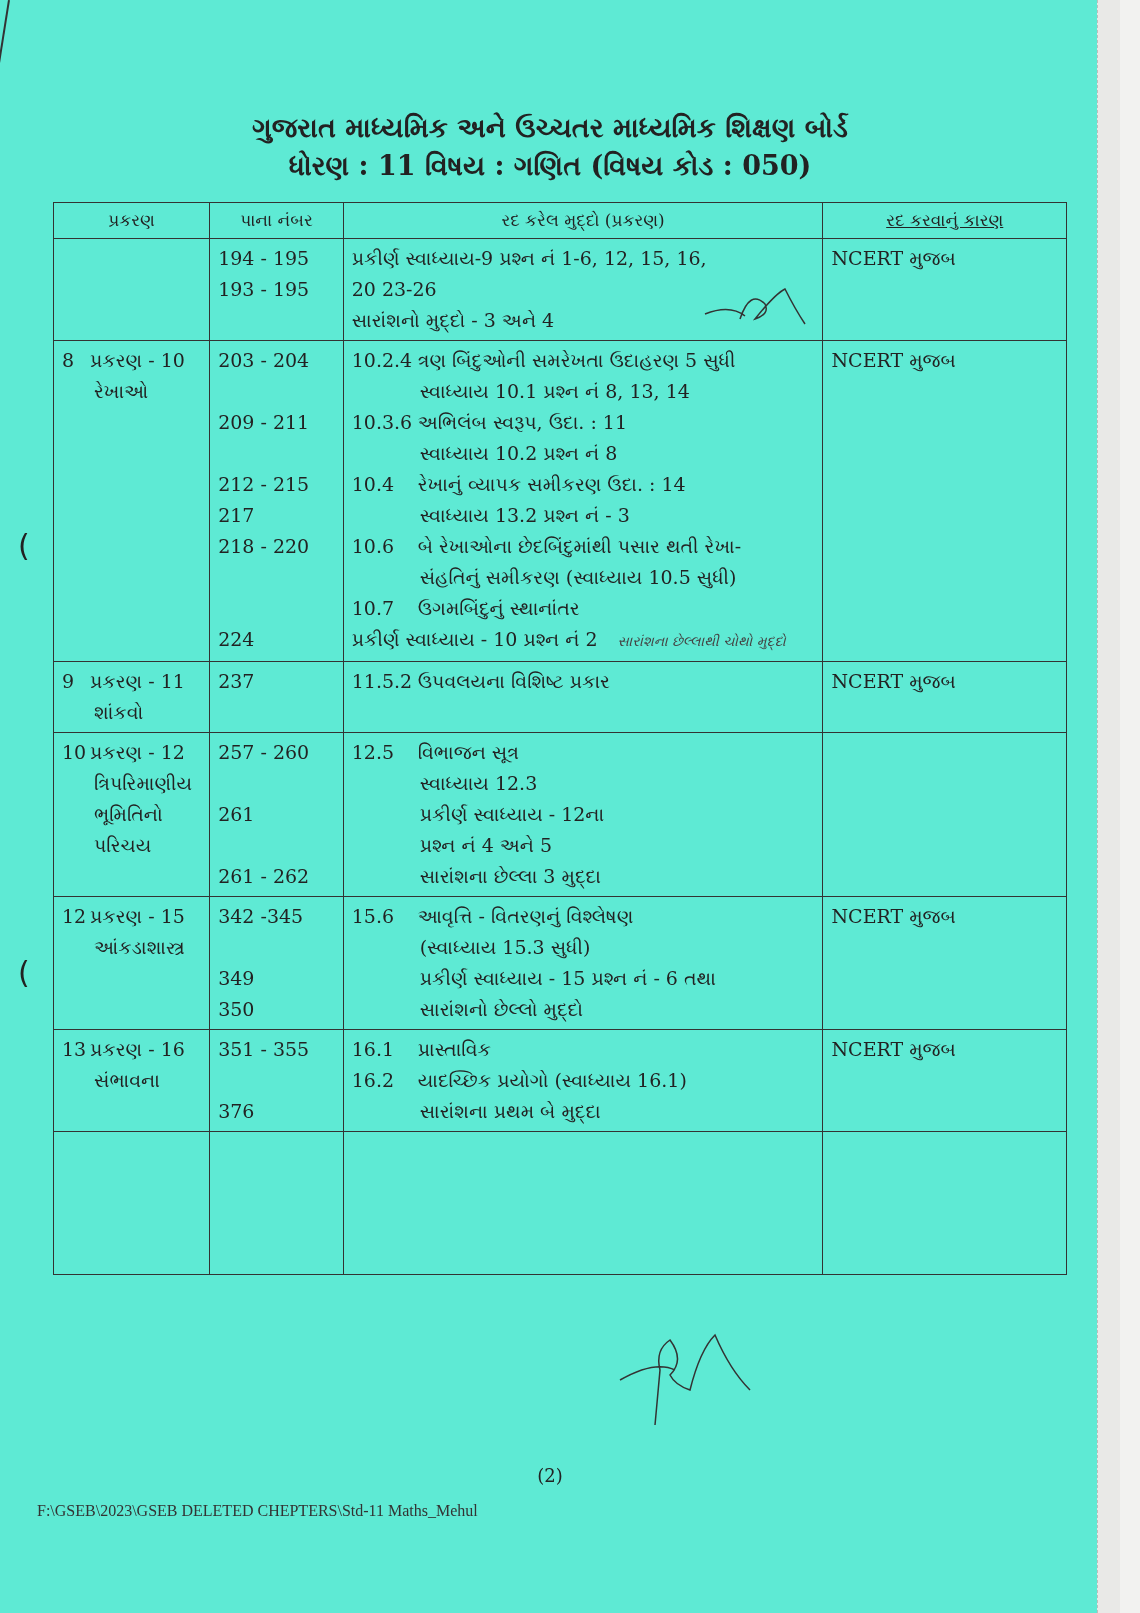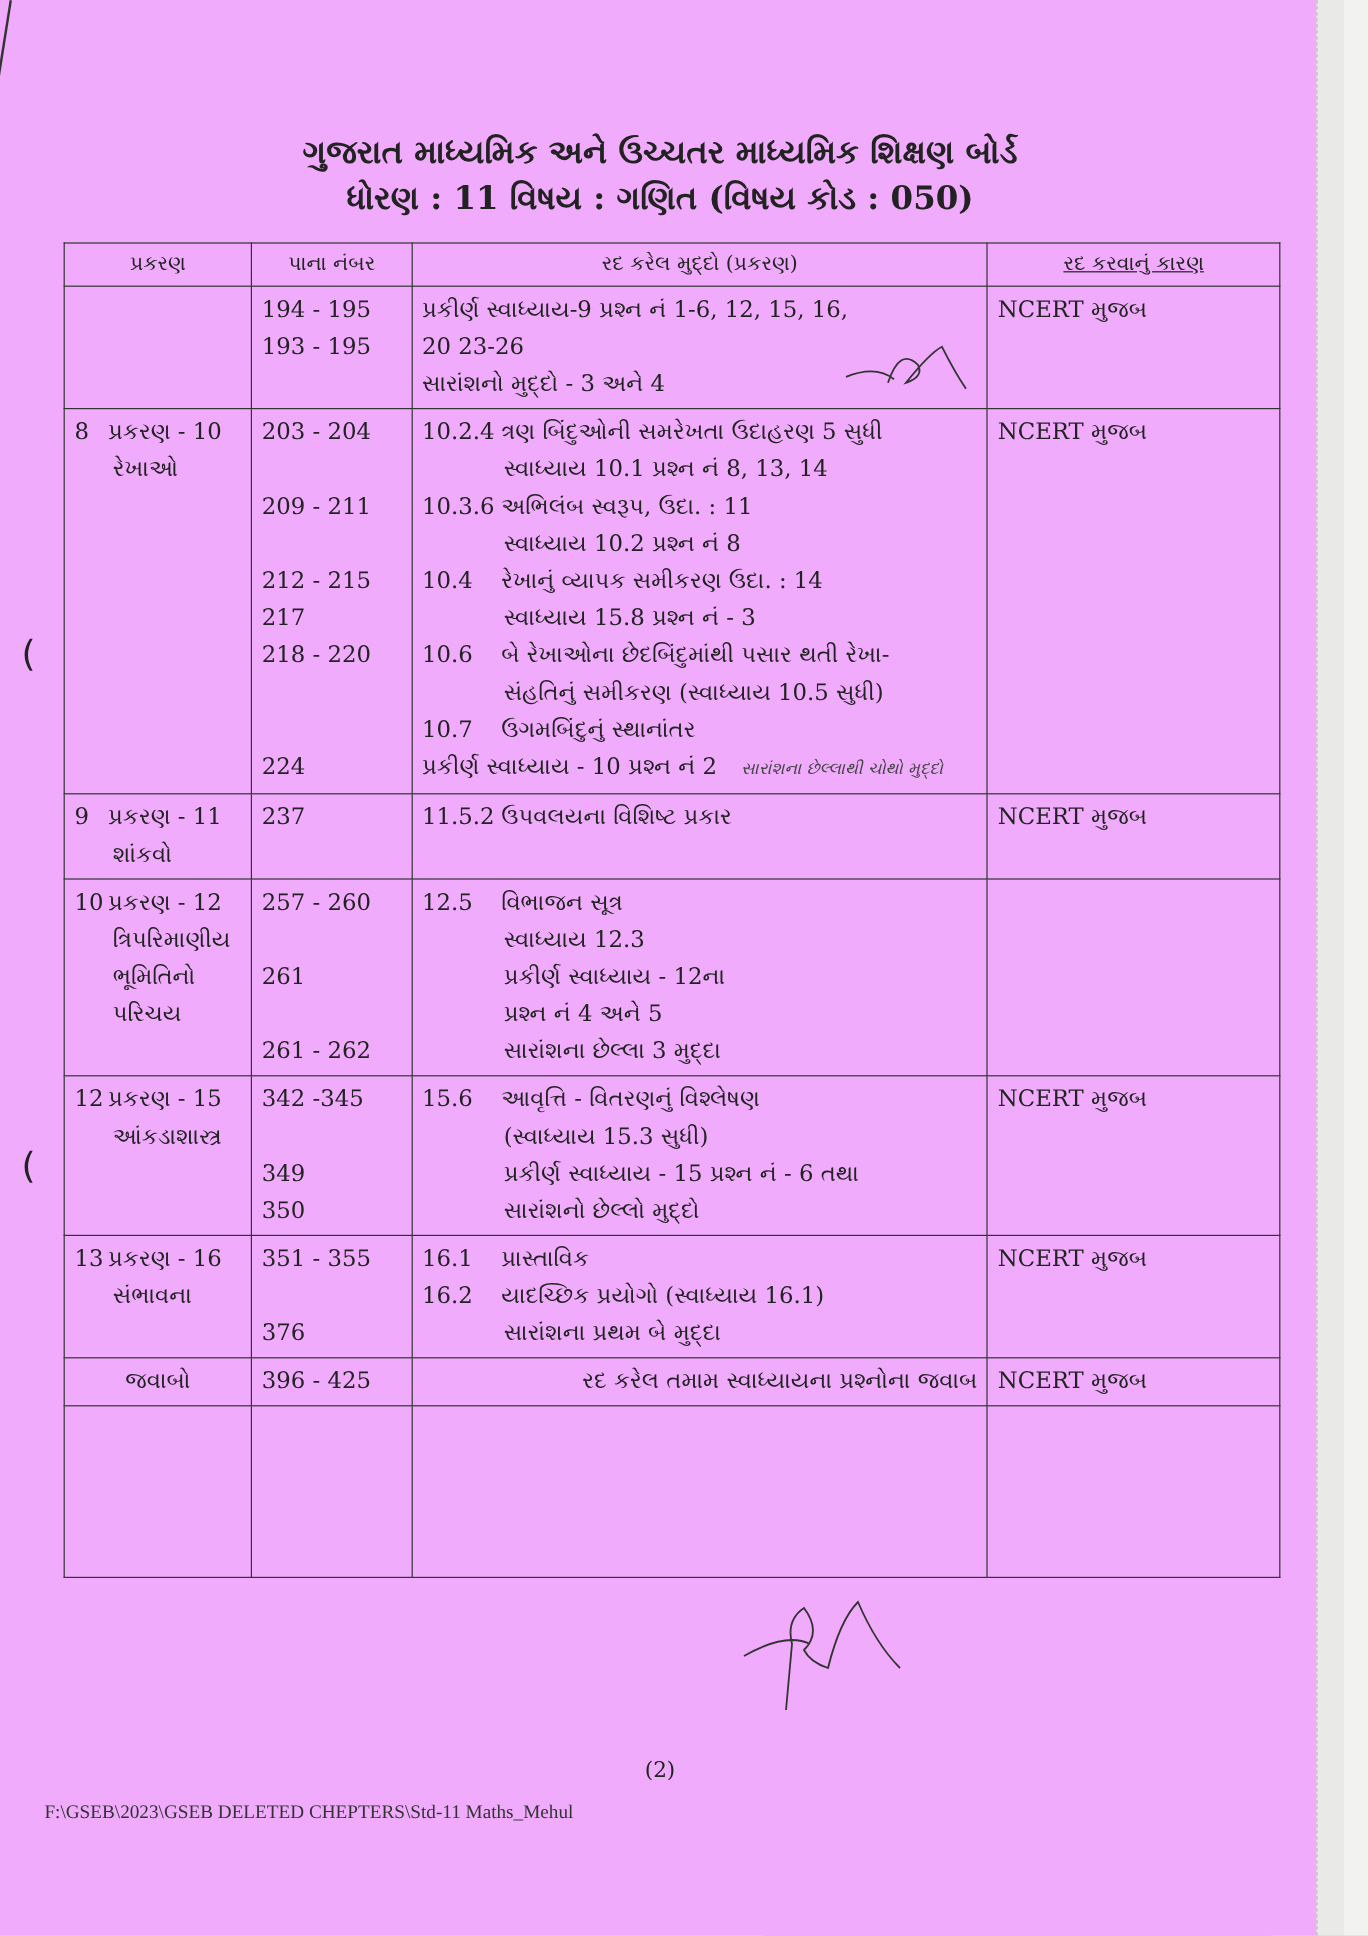--- a/index.html
+++ b/index.html
@@ -1,20 +1,20 @@
 <!DOCTYPE html>
 <html><head>
 <meta charset="utf-8">
 <style>
   html, body { margin:0; padding:0; }
   body {
     width:1140px; height:1613px; background:#f2f2f0; position:relative; overflow:hidden;
     font-family: "DejaVu Serif", serif; color:#222;
   }
-  .page { position:absolute; left:0; top:0; width:1120px; height:1613px; background:#f0abfc; }
+  .page { position:absolute; left:0; top:0; width:1120px; height:1613px; background:#5eead4; }
   .scan-edge { position:absolute; right:0; top:0; width:22px; height:1613px; background:#e9e9e7;
     border-left:1px dashed #bdbdbd; }
   .fold-line { position:absolute; left:8px; top:0; width:2px; height:200px; background:#333;
     transform: rotate(9deg); transform-origin: top left; }
   .title { position:absolute; left:0; width:1100px; text-align:center; font-weight:bold; color:#222; }
   .t1 { top:112px; font-size:27px; }
   .t2 { top:150px; font-size:27px; }
   table { position:absolute; left:53px; top:202px; border-collapse:collapse; width:1014px; font-size:19px; }
   td, th { border:1.5px solid #333; vertical-align:top; padding:4px 8px; line-height:31px; }
   th { font-weight:normal; text-align:center; height:28px; padding:2px 8px; font-size:17px; }
@@ -86,21 +86,21 @@
           <span class="ln">&nbsp;</span>
           <span class="ln">&nbsp;</span>
           <span class="ln">224</span>
         </td>
         <td>
           <span class="ln"><span class="num">10.2.4</span><span>ત્રણ બિંદુઓની સમરેખતા ઉદાહરણ 5 સુધી</span></span>
           <span class="ln indent">સ્વાધ્યાય 10.1 પ્રશ્ન નં 8, 13, 14</span>
           <span class="ln"><span class="num">10.3.6</span><span>અભિલંબ સ્વરૂપ, ઉદા. : 11</span></span>
           <span class="ln indent">સ્વાધ્યાય 10.2 પ્રશ્ન નં 8</span>
           <span class="ln"><span class="num">10.4</span><span>રેખાનું વ્યાપક સમીકરણ ઉદા. : 14</span></span>
-          <span class="ln indent">સ્વાધ્યાય 15.8 પ્રશ્ન નં - 3</span>
+          <span class="ln indent">સ્વાધ્યાય 13.2 પ્રશ્ન નં - 3</span>
           <span class="ln"><span class="num">10.6</span><span>બે રેખાઓના છેદબિંદુમાંથી પસાર થતી રેખા-</span></span>
           <span class="ln indent">સંહતિનું સમીકરણ (સ્વાધ્યાય 10.5 સુધી)</span>
           <span class="ln"><span class="num">10.7</span><span>ઉગમબિંદુનું સ્થાનાંતર</span></span>
           <span class="ln"><span>પ્રકીર્ણ સ્વાધ્યાય - 10 પ્રશ્ન નં 2</span><span class="hand">સારાંશના છેલ્લાથી ચોથો મુદ્દો</span></span>
         </td>
         <td>NCERT મુજબ</td>
       </tr>
 
       <tr>
         <td>
@@ -172,26 +172,20 @@
           <span class="ln">376</span>
         </td>
         <td>
           <span class="ln"><span class="num">16.1</span><span>પ્રાસ્તાવિક</span></span>
           <span class="ln"><span class="num">16.2</span><span>યાદચ્છિક પ્રયોગો (સ્વાધ્યાય 16.1)</span></span>
           <span class="ln indent">સારાંશના પ્રથમ બે મુદ્દા</span>
         </td>
         <td>NCERT મુજબ</td>
       </tr>
 
-      <tr>
-        <td style="text-align:center;">જવાબો</td>
-        <td>396 - 425</td>
-        <td style="text-align:right;">રદ કરેલ તમામ સ્વાધ્યાયના પ્રશ્નોના જવાબ</td>
-        <td>NCERT મુજબ</td>
-      </tr>
 
       <tr class="sig-row">
         <td></td>
         <td></td>
         <td></td>
         <td></td>
       </tr>
     </tbody>
   </table>
 

